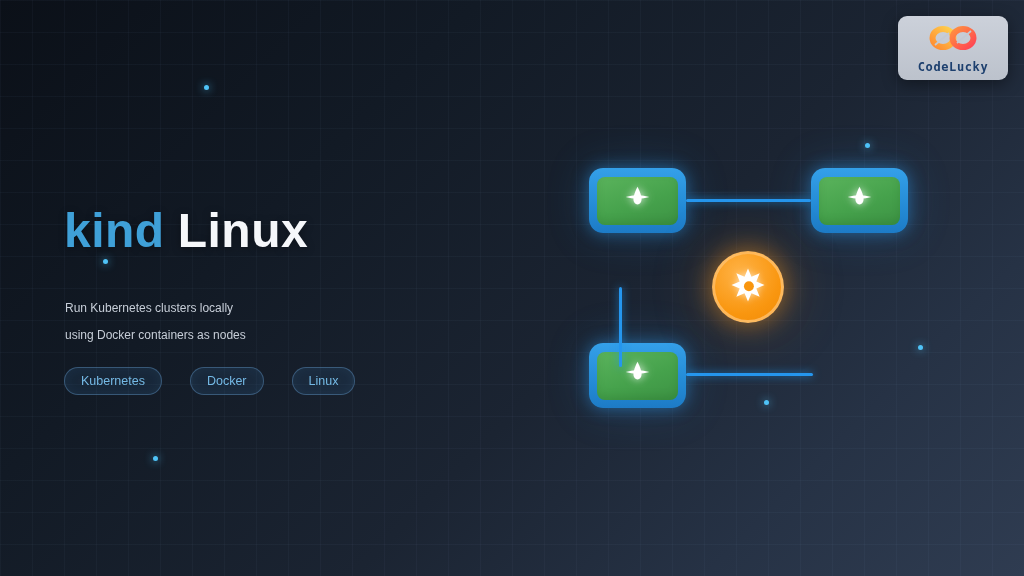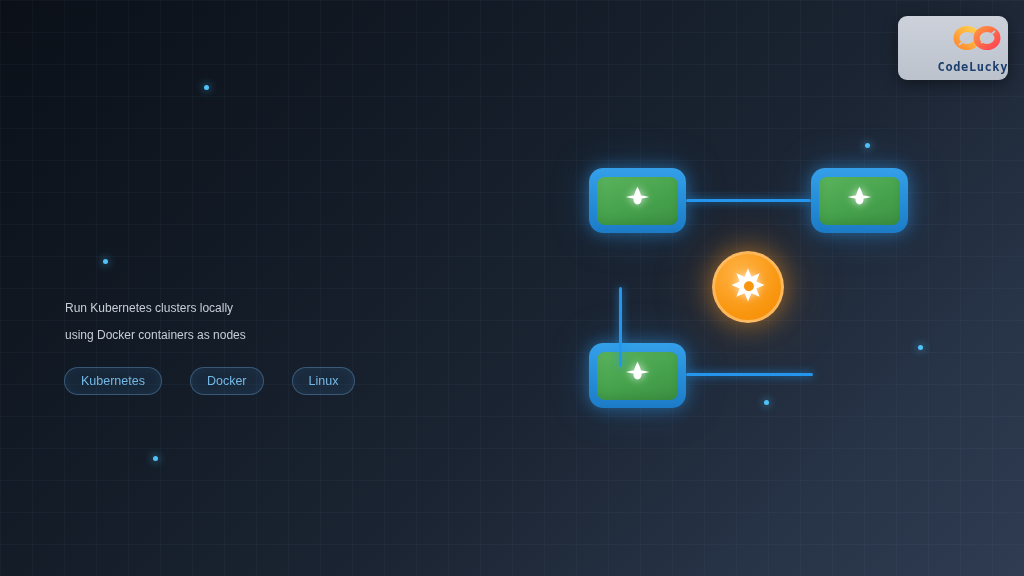--- a/index.html
+++ b/index.html
@@ -15,21 +15,21 @@
       linear-gradient(rgba(140,170,210,0.045) 1px, transparent 1px),
       linear-gradient(90deg, rgba(140,170,210,0.045) 1px, transparent 1px);
     background-size:32px 32px;
   }
 
   
   .logo-card {
     position:absolute; top:16px; right:16px; width:110px; height:64px;
     background:linear-gradient(180deg,#ccd1da 0%,#bcc2cc 100%);
     border-radius:9px; display:flex; flex-direction:column;
-    align-items:flex-end; justify-content:center;
+    align-items:center; justify-content:center;
     box-shadow:0 4px 16px rgba(0,0,0,0.4);
   }
   .brand-name {
     font-family:"DejaVu Sans Mono", monospace; font-weight:bold;
     font-size:12px; letter-spacing:0.6px; color:#1c3f6e; margin-top:2px;
   }
 
   
   .hero-title {
     position:absolute; left:64px; top:207px;
@@ -123,20 +123,21 @@
         </defs>
         <ellipse cx="21" cy="16" rx="10.5" ry="9" fill="none" stroke="url(#gL)" stroke-width="6"></ellipse>
         <ellipse cx="41" cy="16" rx="10.5" ry="9" fill="none" stroke="url(#gR)" stroke-width="6"></ellipse>
         <path d="M13 23 L27 11" stroke="#c4c9d3" stroke-width="1.8" fill="none"></path>
         <path d="M35 21 L49 9" stroke="#c4c9d3" stroke-width="1.8" fill="none"></path>
       </svg>
     </span>
     <div class="brand-name">CodeLucky</div>
   </div>
 
+  <h1 class="hero-title"><span class="accent">kind</span><span class="rest">Linux</span></h1>
 
   <p class="hero-subtitle"><span>Run Kubernetes clusters locally</span><br><span>using Docker containers as nodes</span></p>
 
   <div class="tag-list">
     <div class="tag">Kubernetes</div>
     <div class="tag">Docker</div>
     <div class="tag">Linux</div>
   </div>
 
   <div class="connector-h connector-1"></div>

